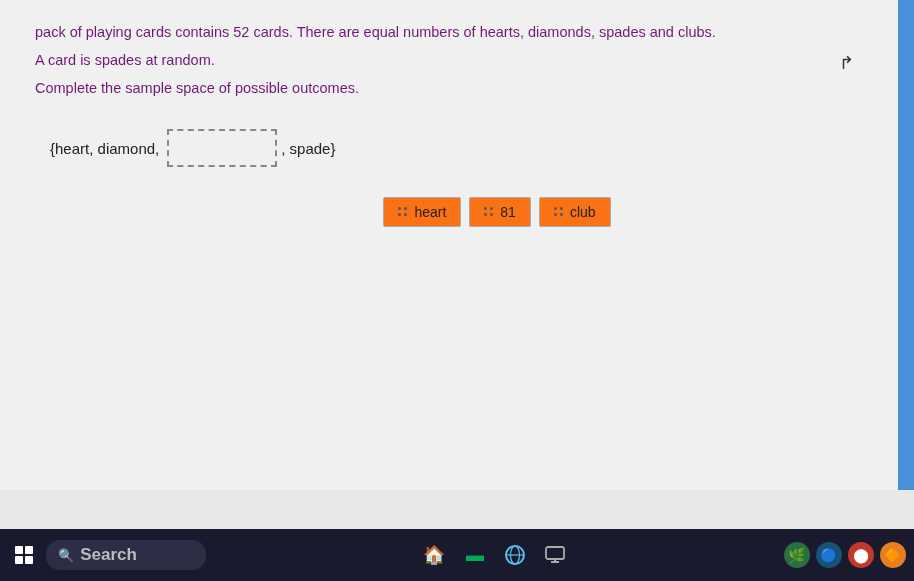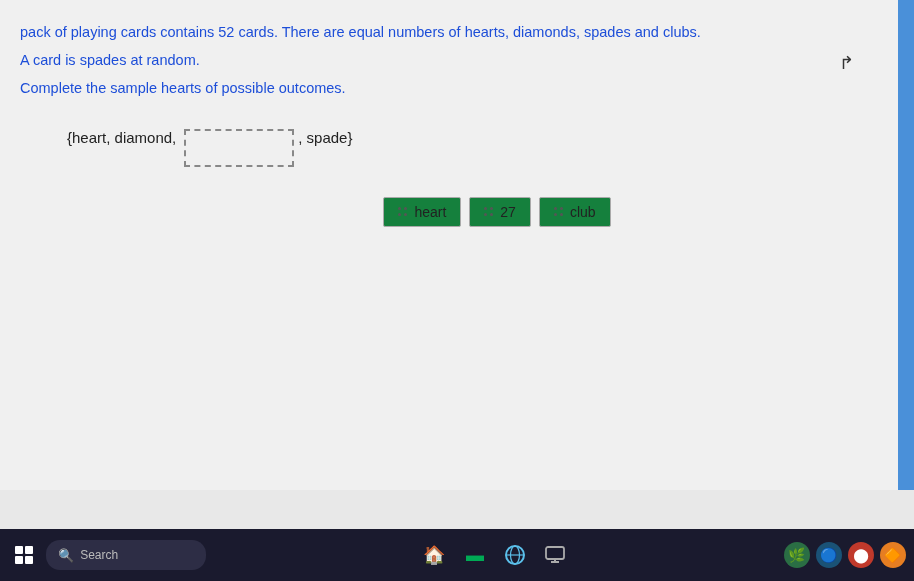--- a/index.html
+++ b/index.html
@@ -15,46 +15,47 @@
 
     .main-content {
       padding: 18px 20px 0 20px;
       background: #f0f0f0;
       height: 490px;
       position: relative;
     }
 
     .text-line {
       font-size: 15px;
-      color: #1d4ed8;
+      color: #701a75;
       margin-bottom: 10px;
       line-height: 1.5;
+      margin-left: 15px;
     }
 
     .text-line-1 {
       margin-top: 4px;
       margin-bottom: 6px;
       font-size: 14.5px;
     }
 
     .text-line-2 {
       margin-bottom: 6px;
       font-size: 14.5px;
     }
 
     .text-line-3 {
       margin-bottom: 30px;
       font-size: 14.5px;
     }
 
     .sample-space-area {
-      margin-left: 47px;
+      margin-left: 30px;
       margin-top: 10px;
       display: flex;
-      align-items: flex-start;
+      align-items: center;
       font-size: 15px;
       color: #222;
       margin-bottom: 30px;
     }
 
     .sample-space-text {
       font-size: 15px;
       color: #222;
       margin-right: 4px;
     }
@@ -74,21 +75,21 @@
       justify-content: center;
       gap: 8px;
       margin-top: 10px;
       margin-left: 80px;
     }
 
     .drag-item {
       display: flex;
       align-items: center;
       border: 1.5px solid #aaa;
-      background: #15803d;
+      background: #f97316;
       padding: 6px 14px;
       border-radius: 2px;
       font-size: 14px;
       color: #222;
       cursor: grab;
       user-select: none;
       gap: 6px;
     }
 
     .drag-item .dots-icon {
@@ -156,21 +157,22 @@
       height: 30px;
     }
 
     .search-bar .search-icon {
       color: #bbb;
       font-size: 13px;
     }
 
     .search-bar .search-text {
       color: #bbb;
-      font-size: 12px;
+      font-size: 17px;
+      font-weight: bold;
     }
 
     .taskbar-center {
       flex: 1;
       display: flex;
       align-items: center;
       justify-content: center;
       gap: 10px;
     }
 
@@ -235,21 +237,21 @@
   </style>
 </head>
 <body>
 
 <div class="main-content">
 
   <div class="cursor-arrow">↱</div>
 
   <div class="text-line text-line-1">pack of playing cards contains 52 cards. There are equal numbers of hearts, diamonds, spades and clubs.</div>
   <div class="text-line text-line-2">A card is spades at random.</div>
-  <div class="text-line text-line-3">Complete the sample hearts of possible outcomes.</div>
+  <div class="text-line text-line-3">Complete the sample space of possible outcomes.</div>
 
   <div class="sample-space-area">
     <span class="sample-space-text">{heart, diamond,</span>
     <div class="dashed-box"></div>
     <span class="sample-space-text">, spade}</span>
   </div>
 
   <div class="drag-items-row">
     <div class="drag-item">
       <div class="dots-icon">
@@ -260,21 +262,21 @@
       </div>
       <span>heart</span>
     </div>
     <div class="drag-item">
       <div class="dots-icon">
         <span></span>
           <span></span>
           <span></span>
           <span></span>
       </div>
-      <span>27</span>
+      <span>81</span>
     </div>
     <div class="drag-item">
       <div class="dots-icon">
         <span></span>
           <span></span>
           <span></span>
           <span></span>
       </div>
       <span>club</span>
     </div>

